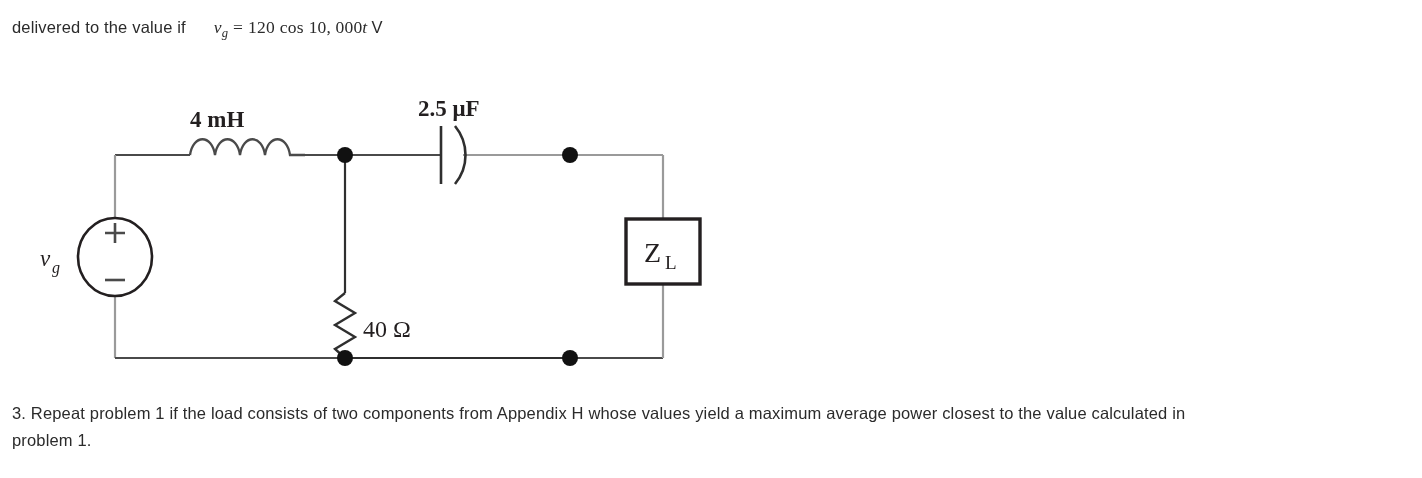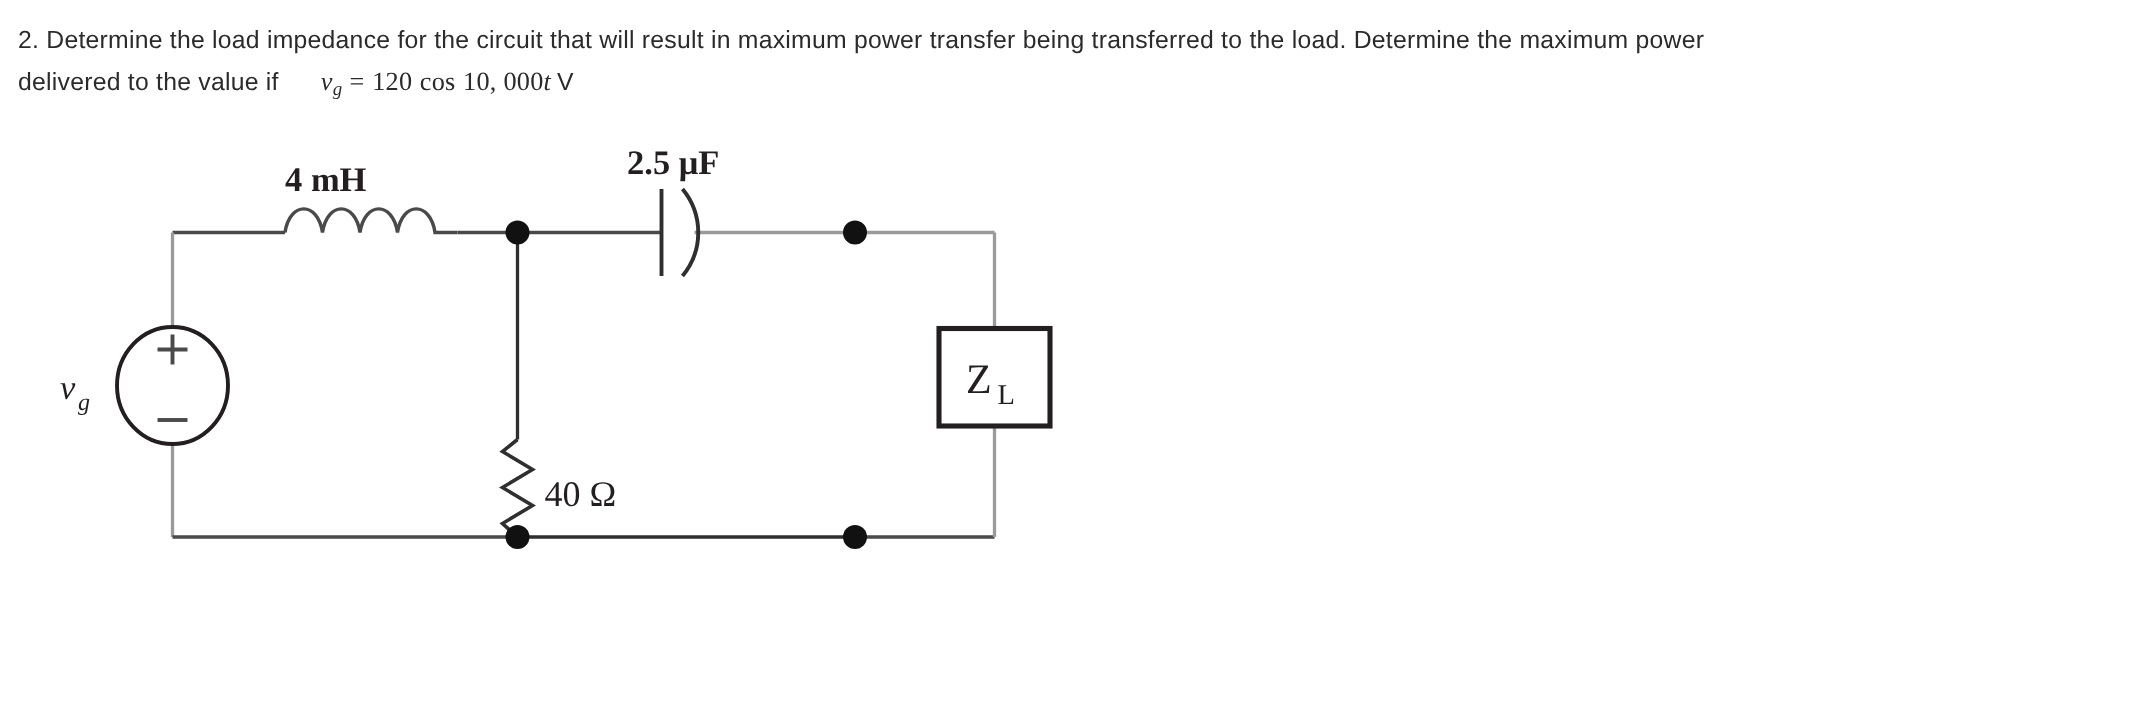--- a/index.html
+++ b/index.html
@@ -60,21 +60,20 @@
 
   .lbl {
     font-family: "Liberation Serif", serif;
     fill: #231f20;
   }
 </style>
 </head>
 <body>
 
 <div class="prose" id="problem2-text">
-  <div>2. Determine the load impedance for the circuit that will result in maximum power transfer being transferred to the load. Determine the maximum power</div>
   <div>
     <span>delivered to the value if</span><span class="mspace"></span><span class="math"><span class="mi">v</span><span class="msub">g</span><span class="mrel">=</span><span>120</span><span class="mspace"></span><span class="mop">cos</span><span class="mspace"></span><span>10, 000</span><span class="mi">t</span></span><span class="mspace"></span><span>V</span>
   </div>
 </div>
 
 <div id="circuit">
 <svg width="760" height="300" viewBox="0 0 760 300" xmlns="http://www.w3.org/2000/svg">
 
   <path d="M115,67 L190,67" stroke="#4a4a4a" stroke-width="2.2" fill="none"></path>
 
@@ -134,13 +133,15 @@
 
   <circle cx="345" cy="67" r="8" fill="#111111"></circle>
   <circle cx="570" cy="67" r="8" fill="#111111"></circle>
   <circle cx="345" cy="270" r="8" fill="#111111"></circle>
   <circle cx="570" cy="270" r="8" fill="#111111"></circle>
 
 </svg>
 </div>
 
 <div class="prose" id="problem3-text">
+  <div>3. Repeat problem 1 if the load consists  of two components from Appendix H whose values yield a maximum average power closest to the value calculated in</div>
+  <div>problem 1.</div>
 </div>
 
 </body></html>

